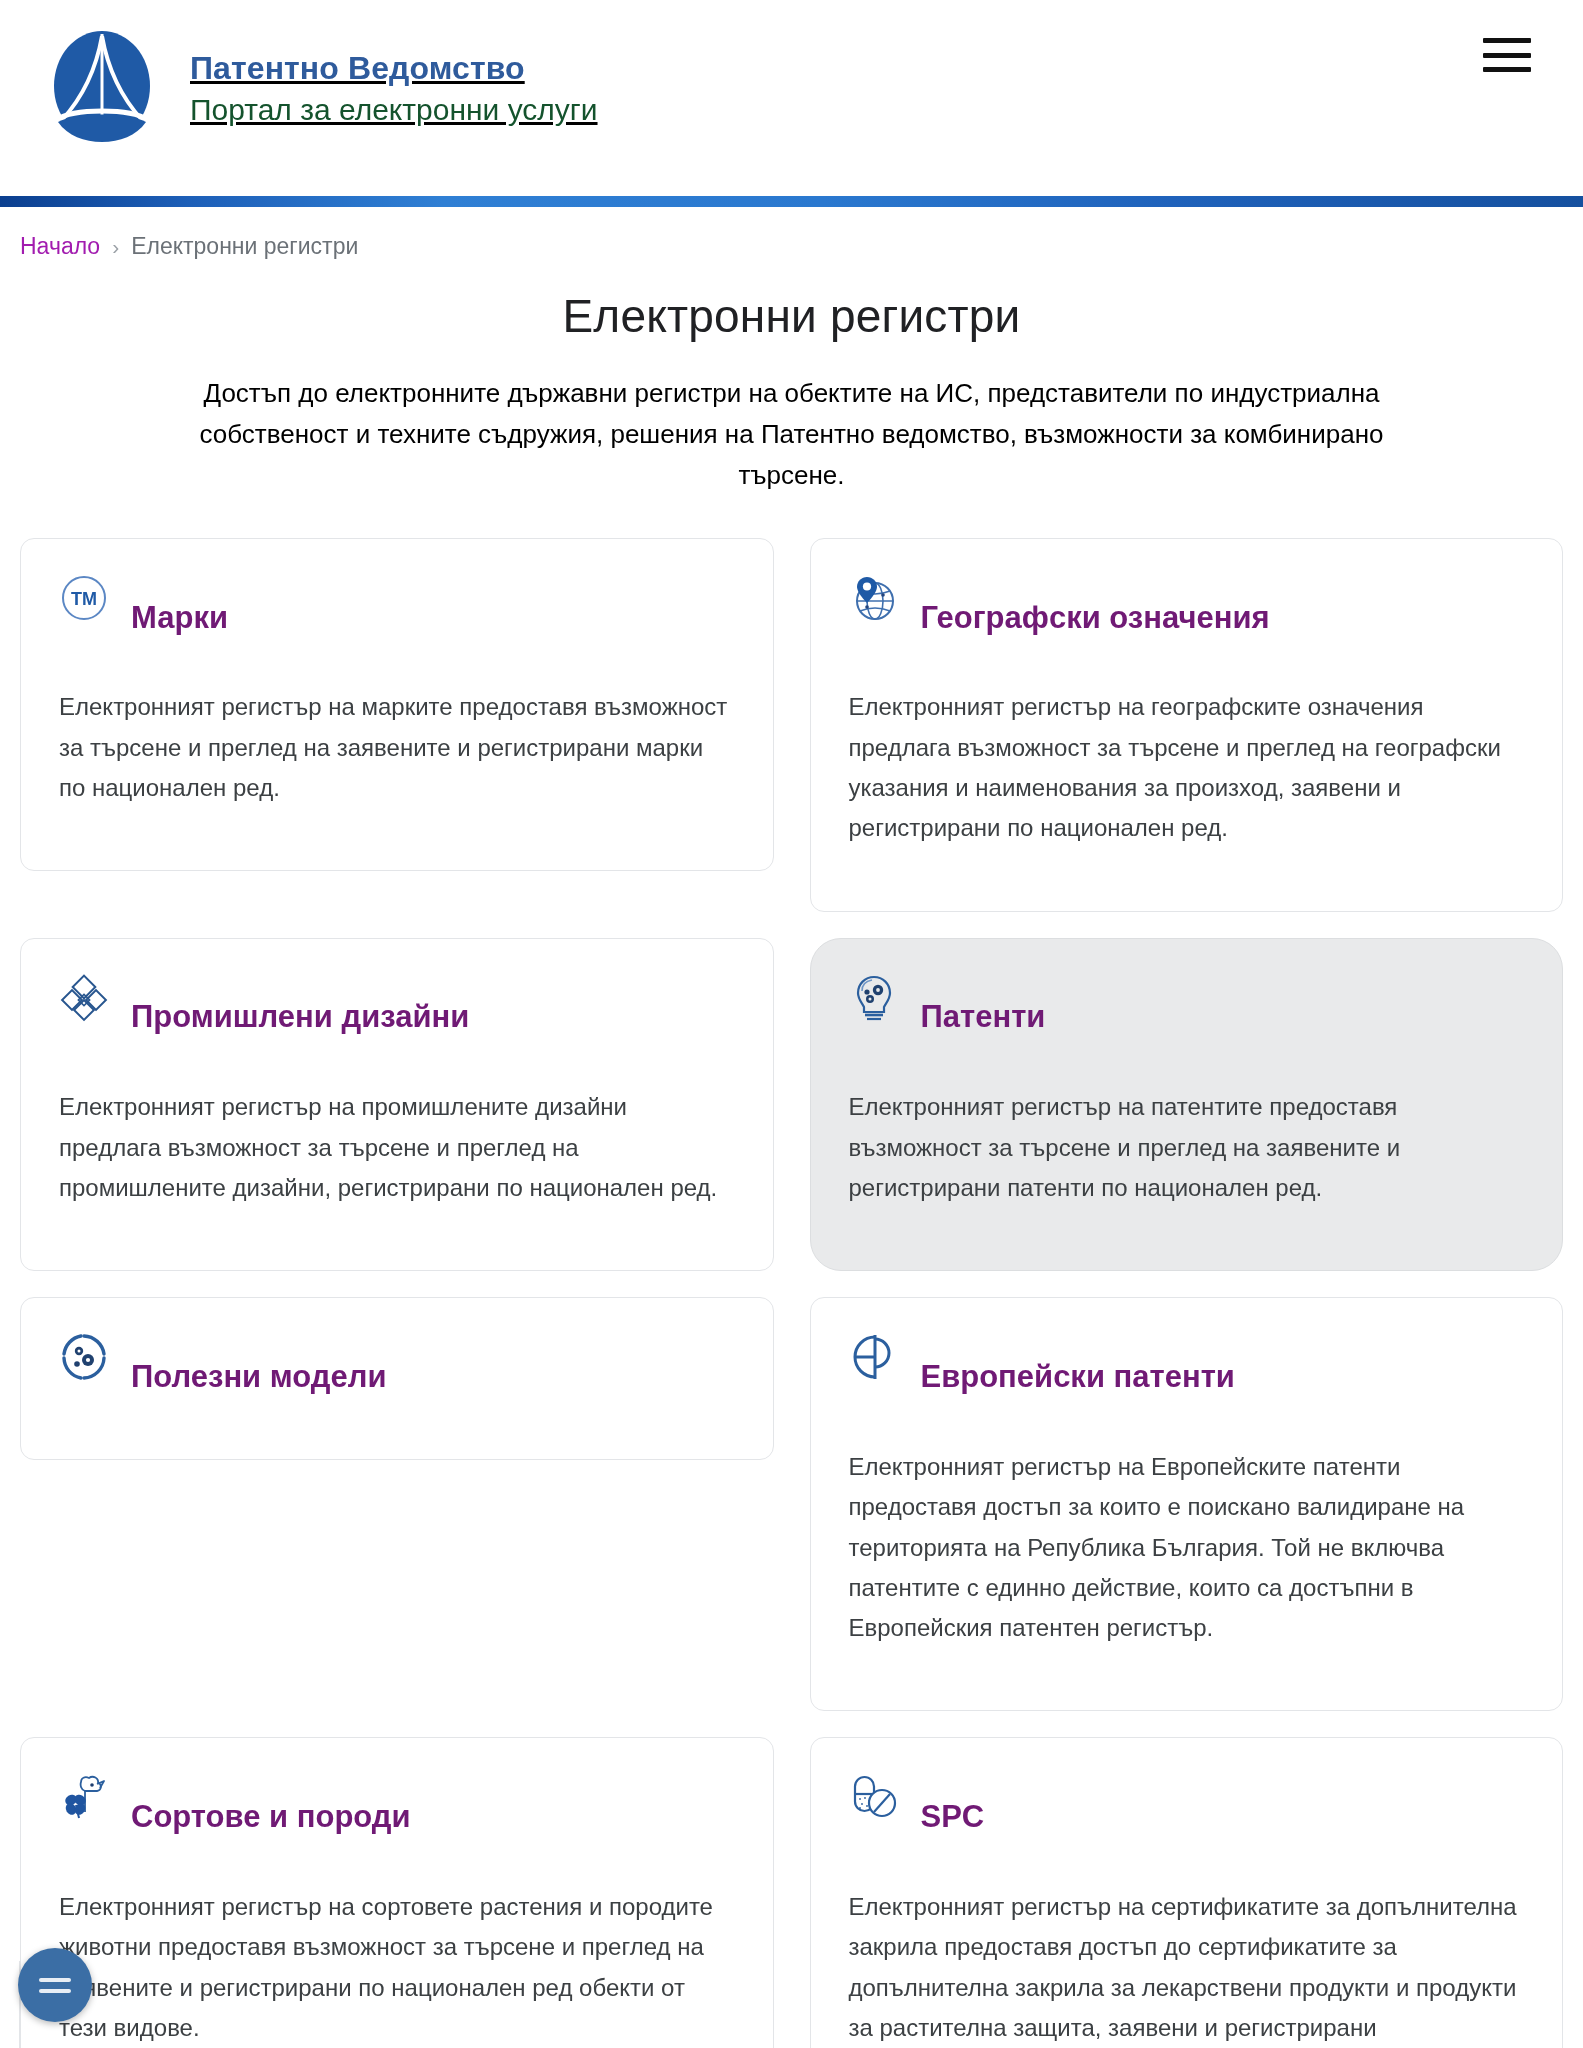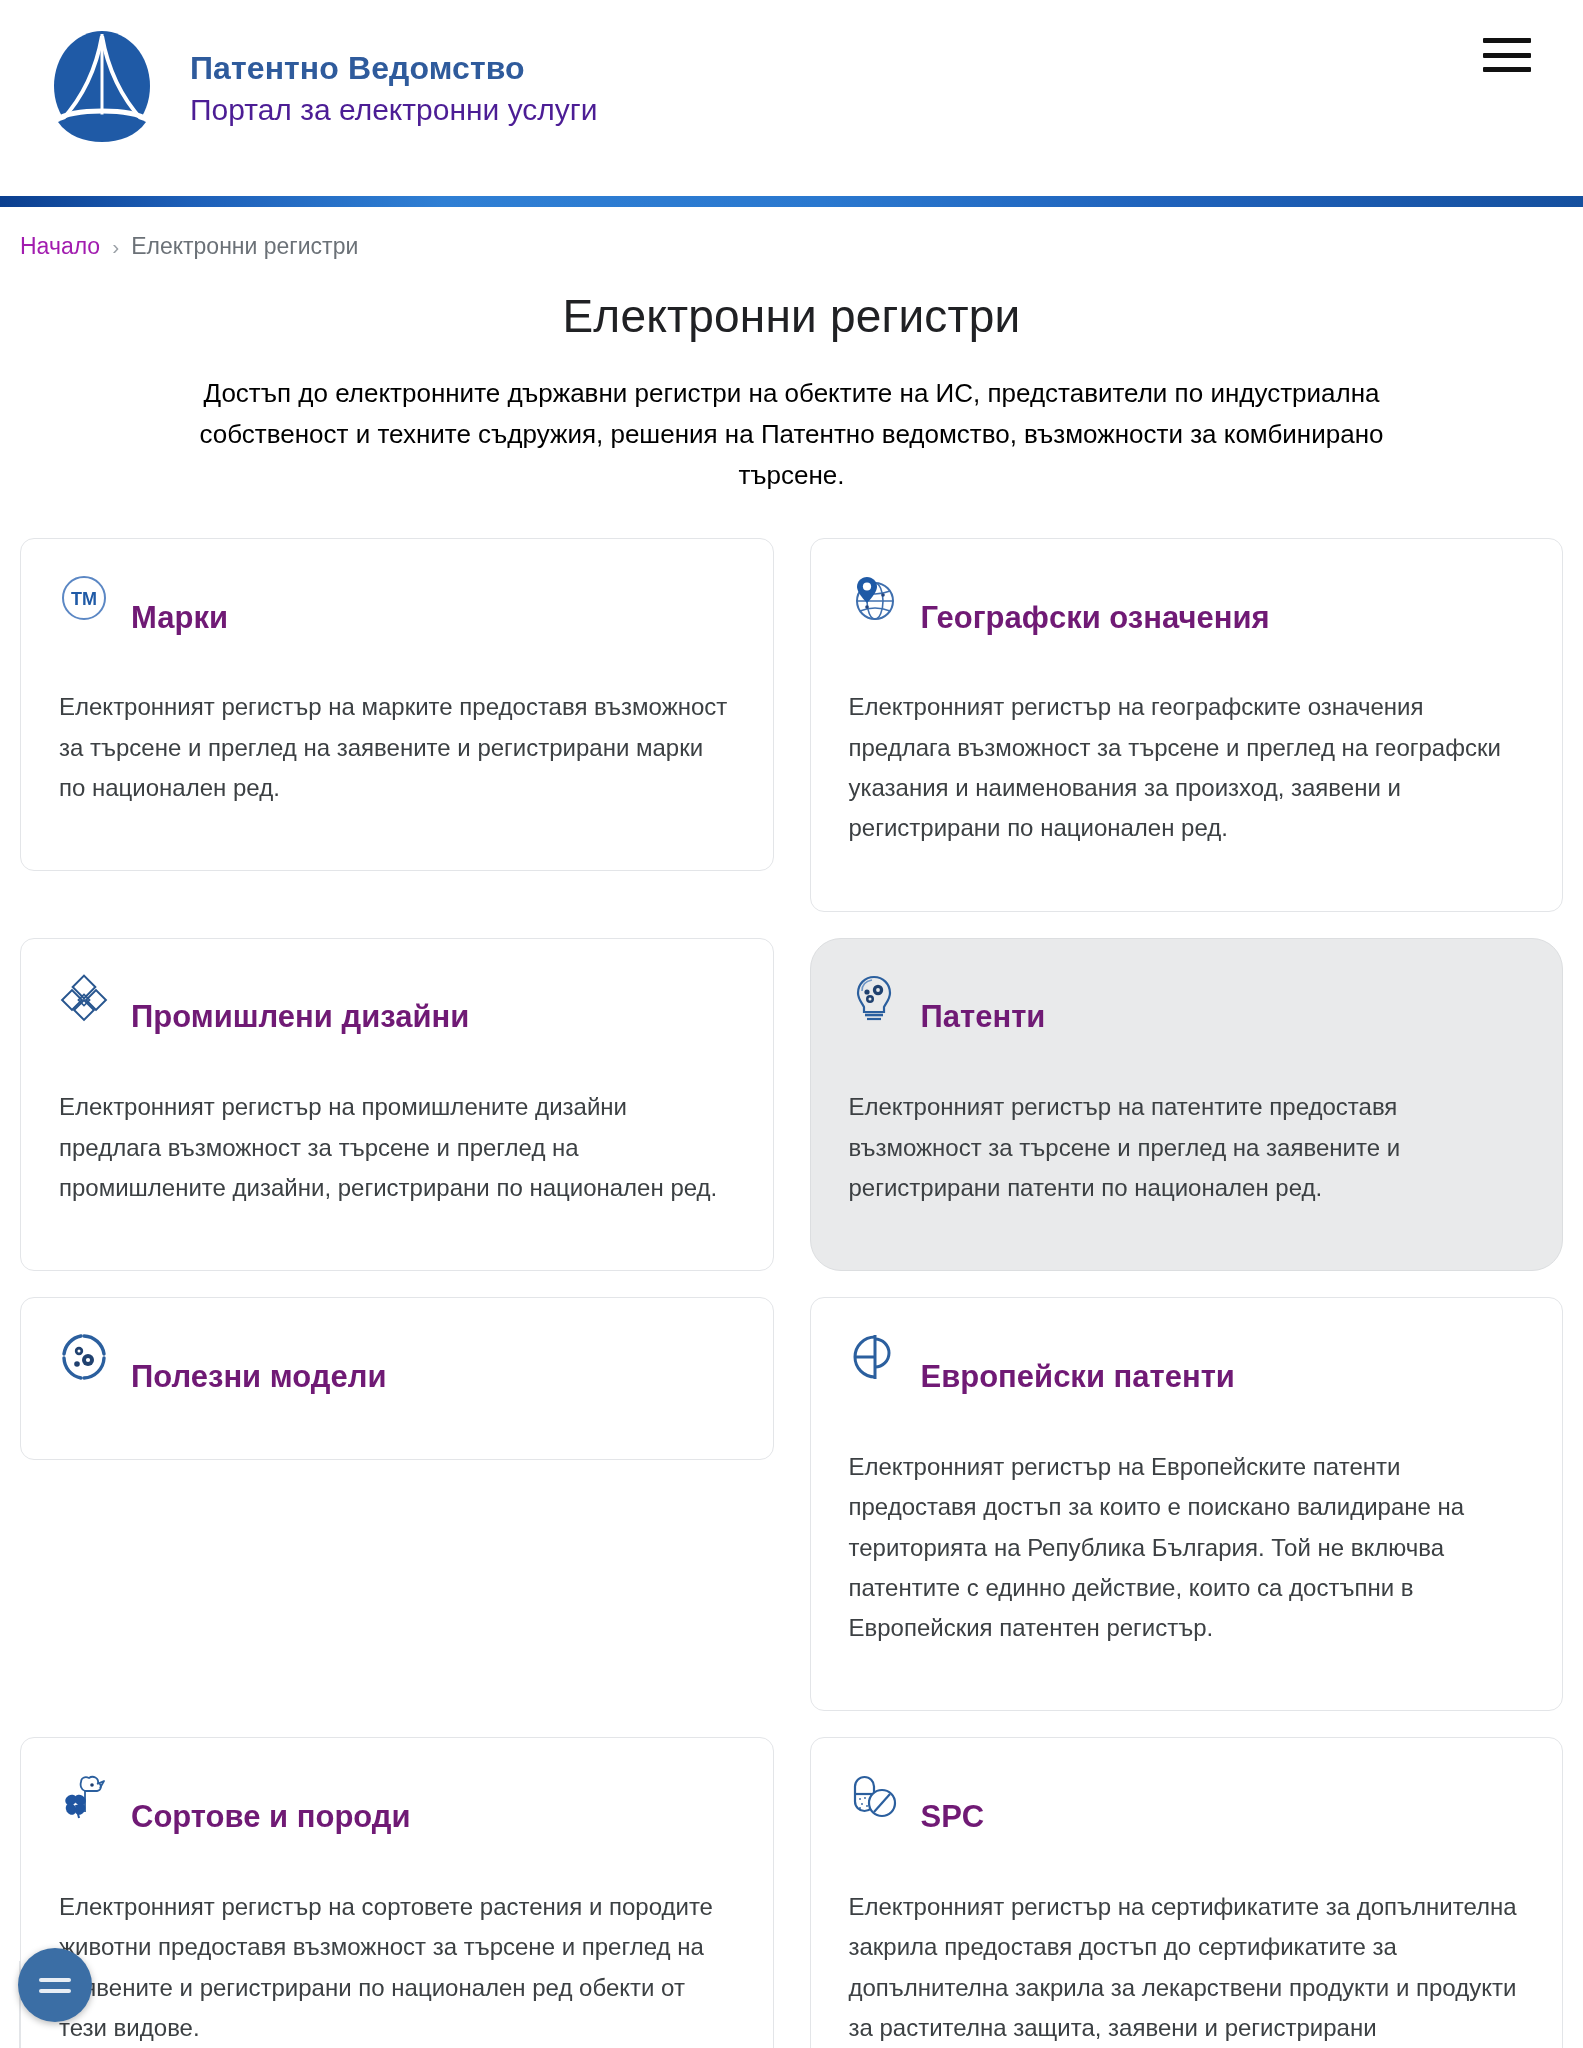--- a/index.html
+++ b/index.html
@@ -22,20 +22,21 @@
     background: #ffffff;
     display: flex;
     align-items: flex-start;
     padding: 24px 40px 0 40px;
     position: relative;
   }
   .brand {
     display: flex;
     align-items: center;
     gap: 26px;
+    text-decoration: underline;
   }
   .logo-mark {
     width: 124px;
     height: 124px;
     flex: 0 0 124px;
   }
   .brand-text {
     display: flex;
     flex-direction: column;
     justify-content: center;
@@ -45,21 +46,21 @@
     font-size: 32px;
     font-weight: 700;
     color: #2f5b9c;
     letter-spacing: 0.1px;
     line-height: 1.22;
     white-space: nowrap;
   }
   .brand-sub {
     font-size: 30px;
     font-weight: 400;
-    color: #4c1d95;
+    color: #14532d;
     line-height: 1.3;
     white-space: nowrap;
     margin-top: 2px;
   }
   .hamburger-top {
     position: absolute;
     right: 52px;
     top: 38px;
     width: 48px;
     height: 34px;

